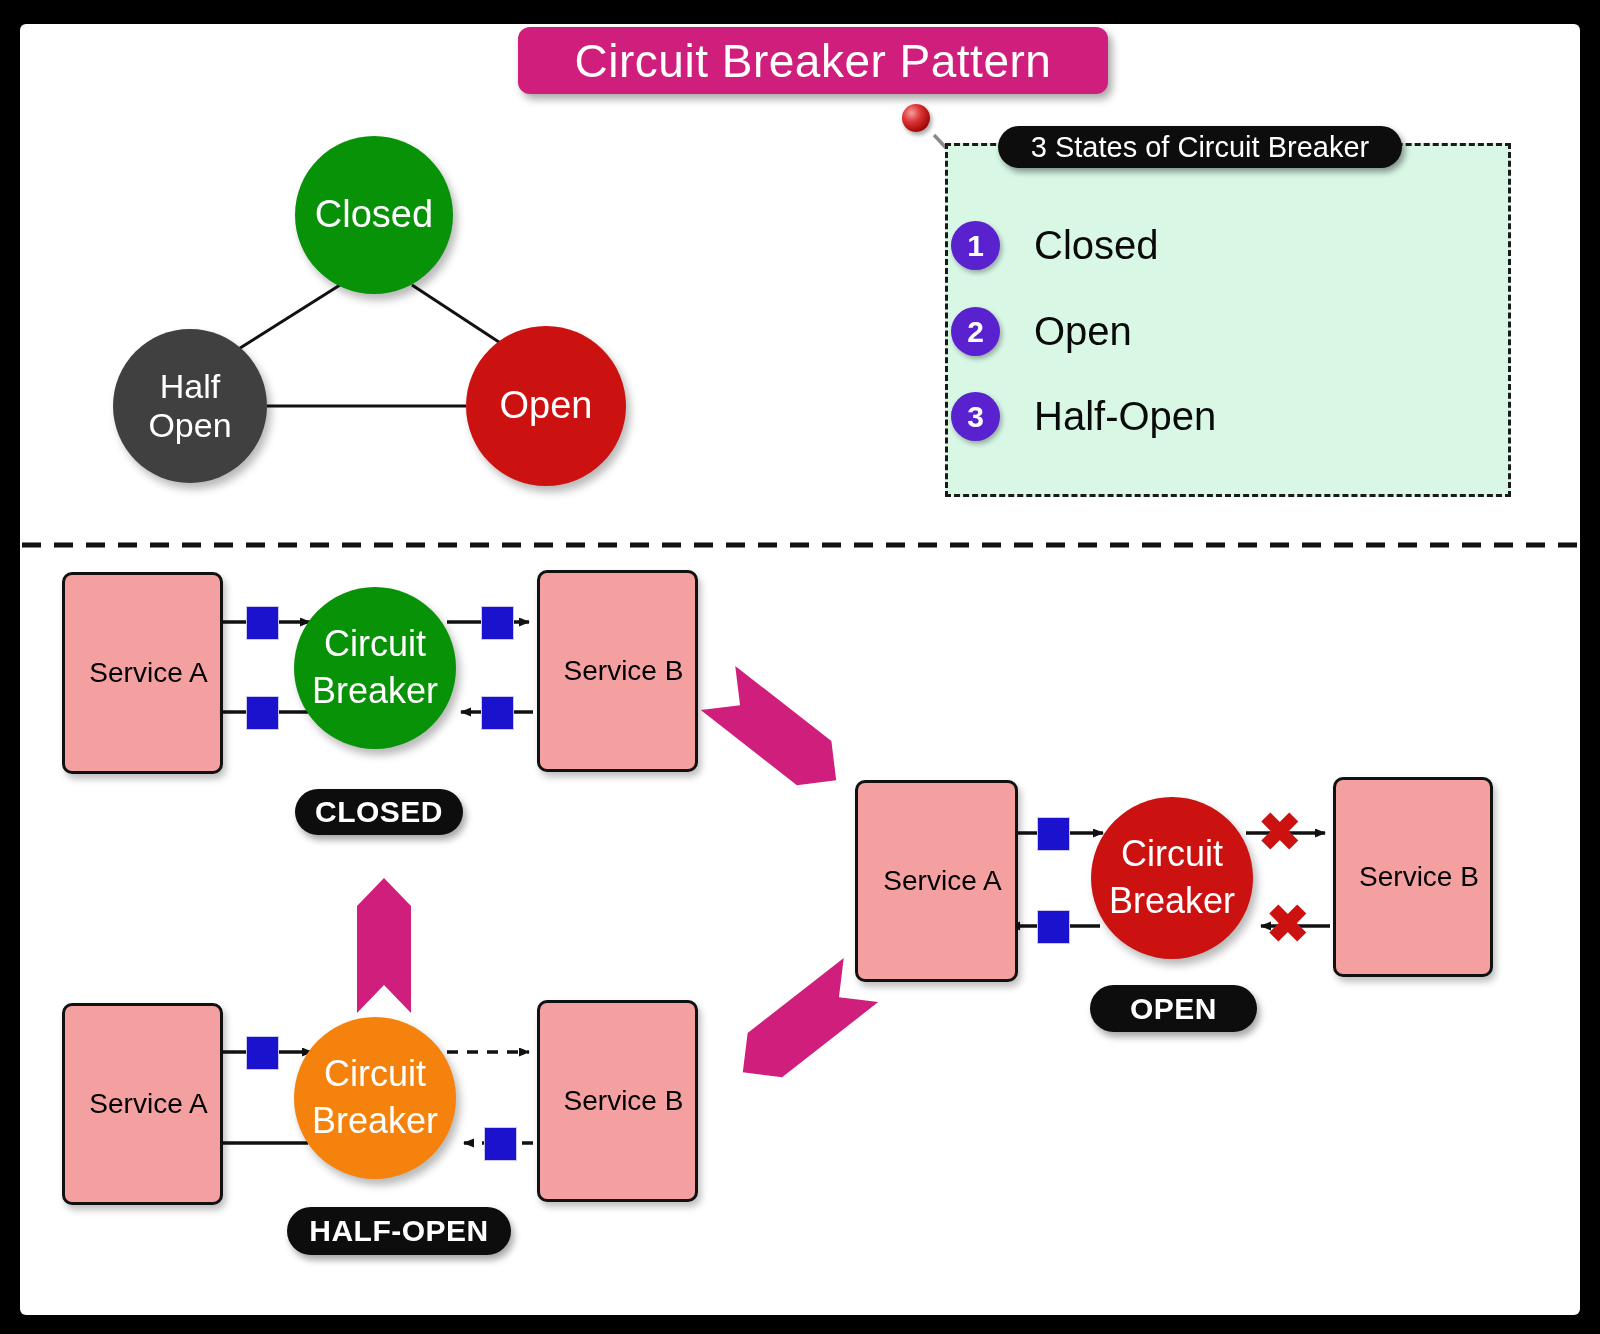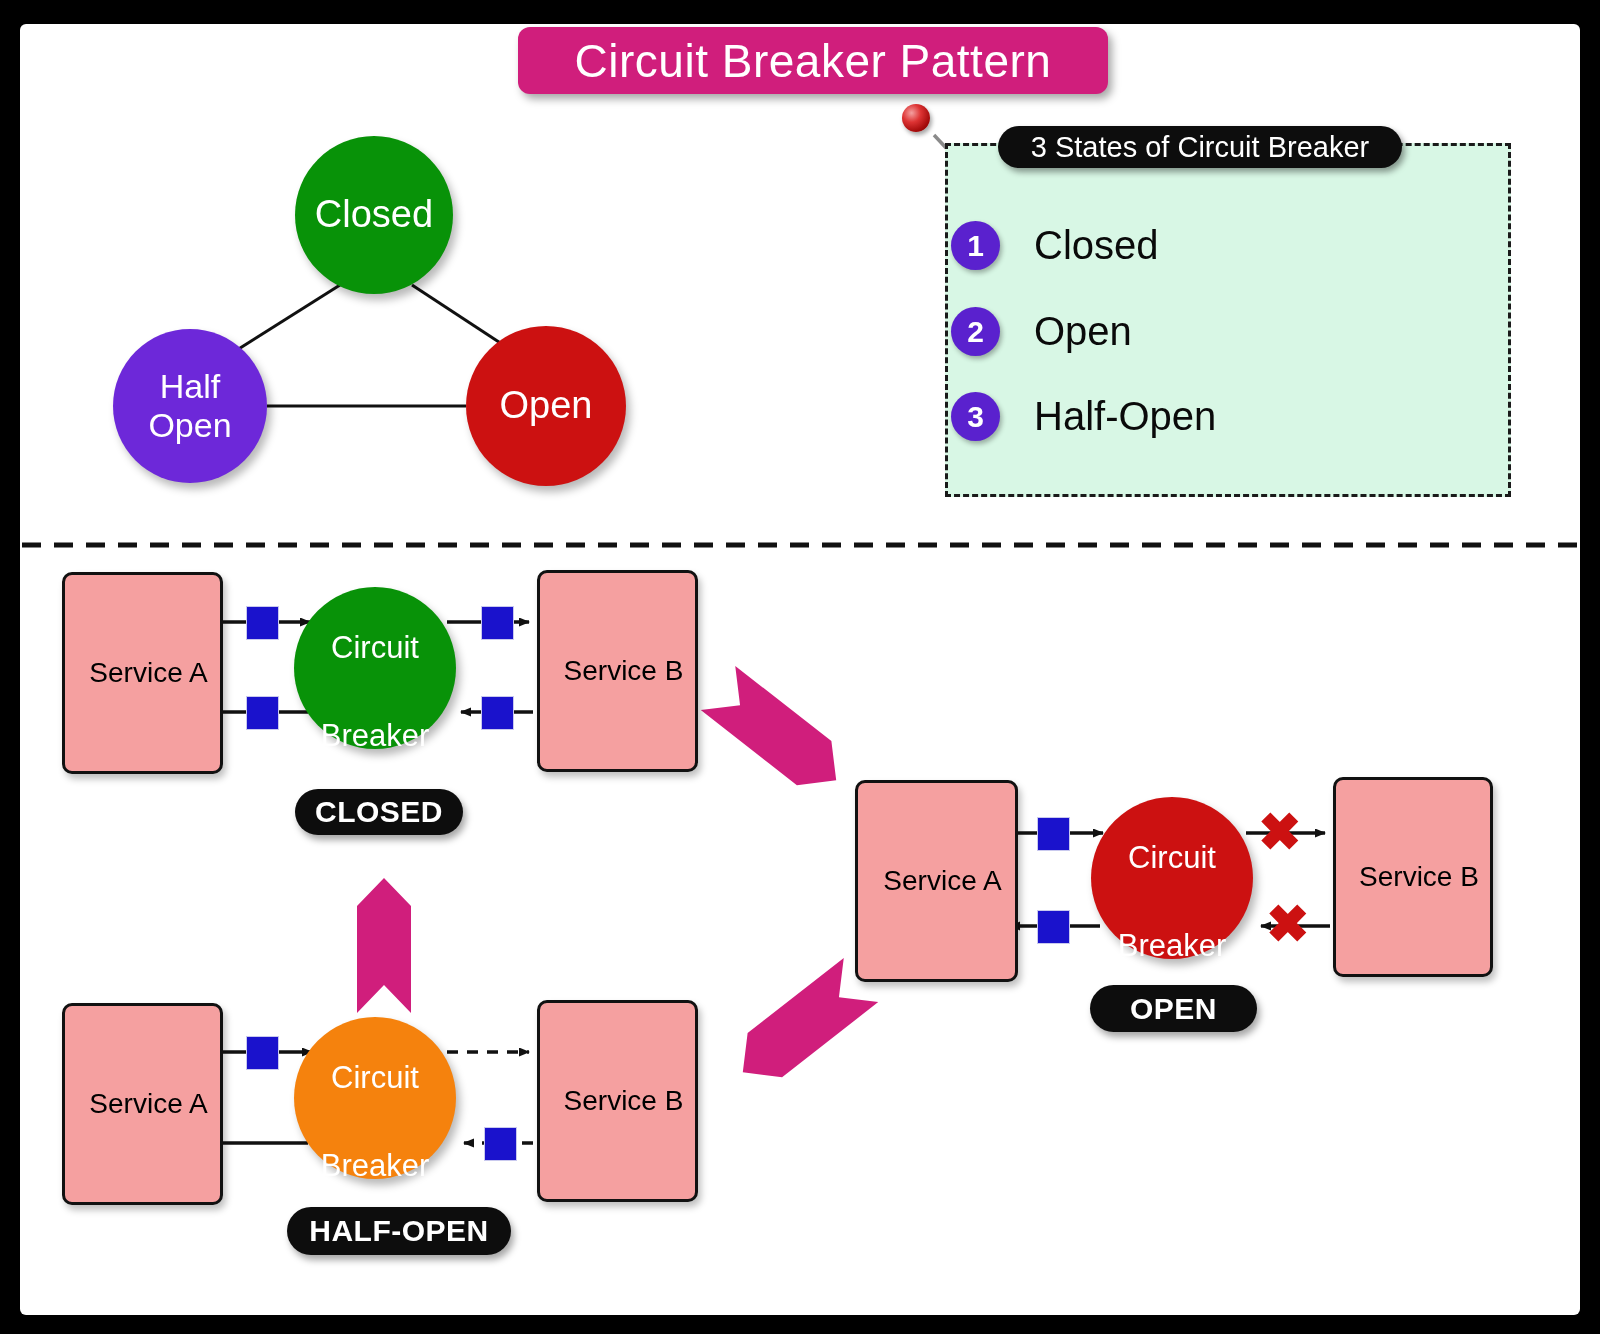--- a/index.html
+++ b/index.html
@@ -24,21 +24,21 @@
     box-shadow:4px 5px 8px rgba(0,0,0,.35);z-index:2;
   }
 
   .state-circle{
     position:absolute;border-radius:50%;
     display:flex;flex-direction:column;align-items:center;justify-content:center;
     color:#fff;text-align:center;z-index:2;
     box-shadow:4px 6px 9px rgba(0,0,0,.28);
   }
   .state-circle .big{font-size:38px;line-height:1.15;}
-  .cb-text{font-size:31px;line-height:1.3;margin-top:48px;}
+  .cb-text{font-size:36px;line-height:1.3;}
 
   .service-box{
     position:absolute;background:#f5a0a0;border:3px solid #111;border-radius:10px;
     display:flex;align-items:center;justify-content:center;
     color:#000;font-size:28px;z-index:2;
     box-shadow:3px 5px 7px rgba(0,0,0,.25);
     padding-left:12px;
   }
 
   .packet{
@@ -133,21 +133,21 @@
   </g>
 
   <line x1="934" y1="135" x2="963" y2="166" stroke="#8a8a8a" stroke-width="3.5"></line>
 </svg>
 
 <div class="title-banner">Circuit Breaker Pattern</div>
 
 <div class="state-circle" style="left:295px;top:136px;width:158px;height:158px;background:#089208;">
   <span class="big">Closed</span>
 </div>
-<div class="state-circle" style="left:113px;top:329px;width:154px;height:154px;background:#6d28d9;">
+<div class="state-circle" style="left:113px;top:329px;width:154px;height:154px;background:#404040;">
   <span class="big" style="font-size:34px;">Half</span>
   <span class="big" style="font-size:34px;">Open</span>
 </div>
 <div class="state-circle" style="left:466px;top:326px;width:160px;height:160px;background:#cc1111;">
   <span class="big">Open</span>
 </div>
 
 <div class="legend-box"></div>
 <div class="pin-ball"></div>
 <div class="legend-title">3 States of Circuit Breaker</div>

